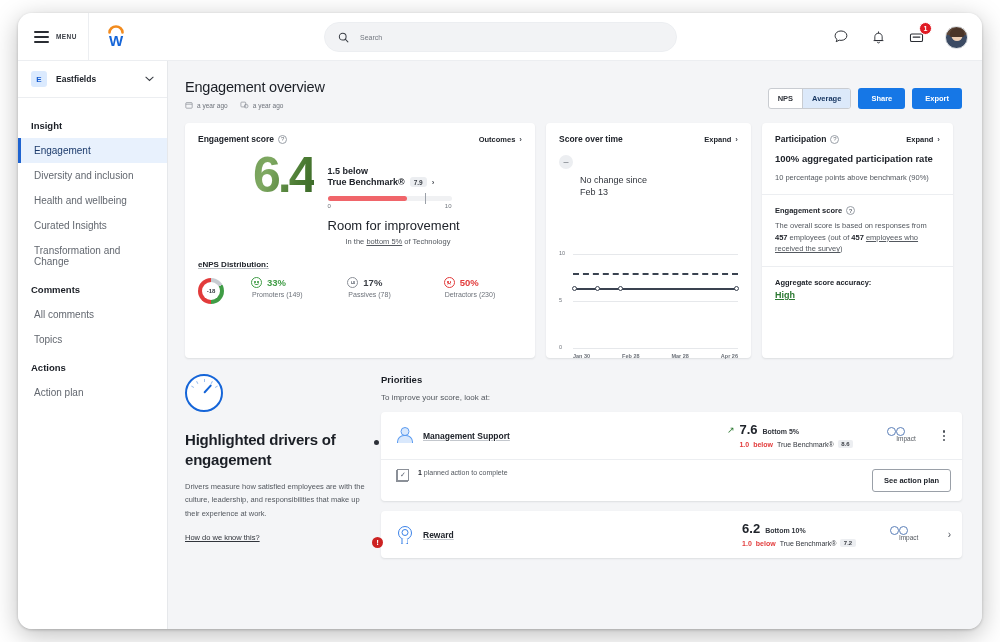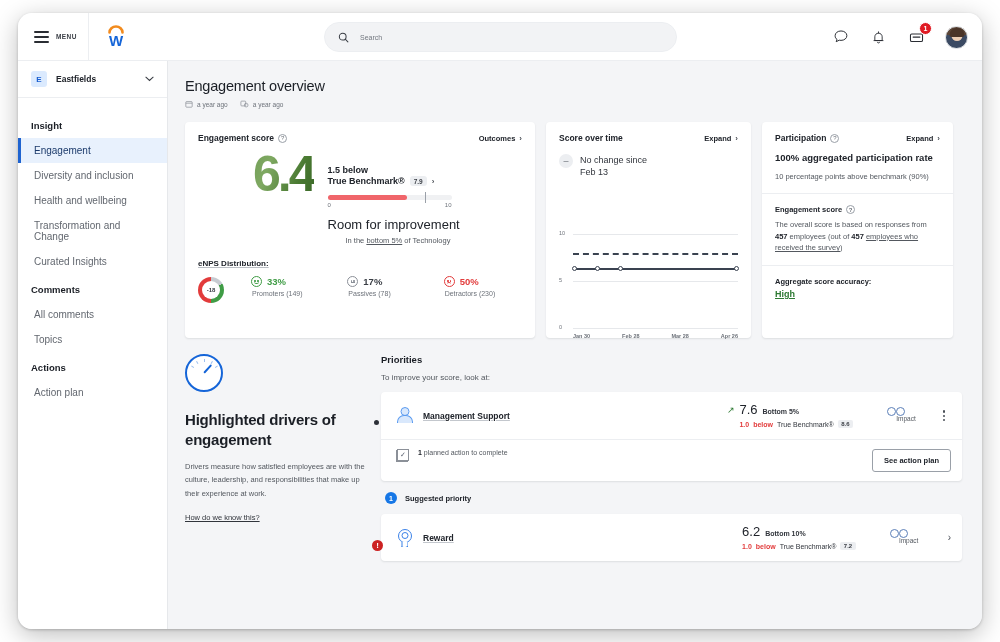--- a/index.html
+++ b/index.html
@@ -178,21 +178,21 @@
   .enps-pct.g { color:#3f9c45; } .enps-pct.n { color:#3a3e45; } .enps-pct.r { color:#e23b3b; }
   .enps-lbl { font-size: 7px; color: #6d727a; margin-top: 3px; padding-left: 1px; }
 
   
   .c-sot { width: 205px; padding: 11px 13px 10px; position: relative; }
   .nochange { display: flex; gap: 7px; margin-top: 11px; align-items: flex-start; }
   .dash-circle {
     width: 14px; height: 14px; border-radius: 50%; background: #eceef1; flex: none;
     display:flex; align-items:center; justify-content:center; color:#6d727a; font-size:9px; line-height:1;
   }
-  .nochange-txt { font-size: 9px; color: #31353c; line-height: 1.35; }
+  .nochange-txt { font-size: 9px; color: #31353c; line-height: 1.35; margin-top: 19px; }
   .chart { position: relative; margin-top: 38px; height: 112px; }
   .ylbl { position: absolute; left: 0; font-size: 5.5px; color: #6d727a; }
   .gline { position: absolute; left: 14px; right: 0; height: 1px; background: #e6e8eb; }
   .bm-dash {
     position: absolute; left: 14px; right: 0; height: 0;
     border-top: 2px dashed #3a4250;
   }
   .series { position: absolute; left: 14px; right: 0; height: 2px; background: #3a4250; }
   .dot {
     position: absolute; width: 5px; height: 5px; border-radius: 50%;
@@ -251,21 +251,21 @@
     width:7px; height:7px; border-radius:50%; border:1.4px solid #5b9bf0; background:#d9e8fc;
   }
   .person::after {
     content:""; position:absolute; left:50%; bottom:1px; transform:translateX(-50%);
     width:14px; height:7px; border-radius:7px 7px 0 0; border:1.4px solid #5b9bf0;
     border-bottom:none; background:#d9e8fc;
   }
   .pname { font-size: 8.5px; font-weight: 700; color: #20242b; text-decoration: underline; text-decoration-color:#c3c7cd; margin-left: 10px; }
   .pscore-wrap { margin-left: auto; display: flex; align-items: flex-start; gap: 0; }
   .arrow-up { font-size: 9px; color: #2d7a33; margin-right: 5px; margin-top: 2px; }
-  .psc-num { font-size: 13px; color: #20242b; font-weight: 400; line-height: 1; }
+  .psc-num { font-size: 13px; color: #20242b; font-weight: 700; line-height: 1; }
   .psc-rank { font-size: 7px; font-weight: 700; color: #31353c; margin-left: 5px; }
   .psc-bm { font-size: 7px; color: #31353c; margin-top: 4px; }
   .psc-bm .red { color: #e23b3b; font-weight: 700; }
   .pill-sm { background: #eceef1; border-radius: 2px; font-size: 6px; font-weight: 700; color: #3a3e45; padding: 1px 3.5px; }
   .impact { width: 54px; text-align: center; margin-left: 26px; }
   .imp-ico { width: 15px; height: 9px; margin: 0 auto; position: relative; }
   .imp-ico i { position: absolute; top: 0; width: 9px; height: 9px; border-radius: 50%; border: 1.3px solid #5b7fb8; }
   .imp-ico i:first-child { left: 0; } .imp-ico i:last-child { right: 0; }
   .imp-lbl { font-size: 6.5px; color: #53585f; margin-top: 3px; }
   .kebab { width: 14px; display:flex; flex-direction: column; align-items:center; gap:2.2px; margin-left: 4px;}
@@ -373,22 +373,22 @@
         <svg width="9" height="6" viewBox="0 0 10 6">
           <path d="M1 1l4 3.6L9 1" fill="none" stroke="#3a3e45" stroke-width="1.2" stroke-linecap="round"></path>
         </svg>
       </div>
 
       <div class="nav">
         <div class="nav-head">Insight</div>
         <div class="nav-item active">Engagement</div>
         <div class="nav-item">Diversity and inclusion</div>
         <div class="nav-item">Health and wellbeing</div>
+        <div class="nav-item">Curated Insights</div>
         <div class="nav-item">Transformation and Change</div>
-        <div class="nav-item">Curated Insights</div>
 
         <div class="nav-head">Comments</div>
         <div class="nav-item">All comments</div>
         <div class="nav-item">Topics</div>
 
         <div class="nav-head">Actions</div>
         <div class="nav-item">Action plan</div>
       </div>
     </div>
 
@@ -408,20 +408,28 @@
             <span class="meta-item">
               <svg width="9" height="8" viewBox="0 0 11 10">
                 <rect x="1" y="1.4" width="6" height="6" rx="1" fill="none" stroke="#8b9098" stroke-width=".9"></rect>
                 <circle cx="7.6" cy="6.4" r="2.3" fill="none" stroke="#8b9098" stroke-width=".9"></circle>
               </svg>
               <span>a year ago</span>
             </span>
           </div>
         </div>
 
+        <div class="head-actions">
+          <div class="seg">
+            <div>NPS</div>
+            <div class="on">Average</div>
+          </div>
+          <button class="btn-blue">Share</button>
+          <button class="btn-blue">Export</button>
+        </div>
       </div>
 
       <div class="cards-row">
 
         <div class="card c-eng">
           <div class="card-head">
             <span class="card-title">Engagement score</span>
             <span class="qmark">?</span>
             <span class="link-right">
               <span>Outcomes</span>
@@ -630,24 +638,20 @@
             <div class="prow-foot">
               <span class="chk-ico"></span>
               <span class="foot-txt">
                 <b>1</b>
                 <span>planned action to complete</span>
               </span>
               <button class="btn-outline">See action plan</button>
             </div>
           </div>
 
-          <div class="sug-band">
-            <span class="num-badge">1</span>
-            <span class="sug-lbl">Suggested priority</span>
-          </div>
 
           <div class="prow">
             <span class="alert-ico">!</span>
             <div class="prow-main">
               <span class="medal">
                   <em></em>
                 </span>
               <span class="pname">Reward</span>
               <span class="pscore-wrap">
                 <span>

